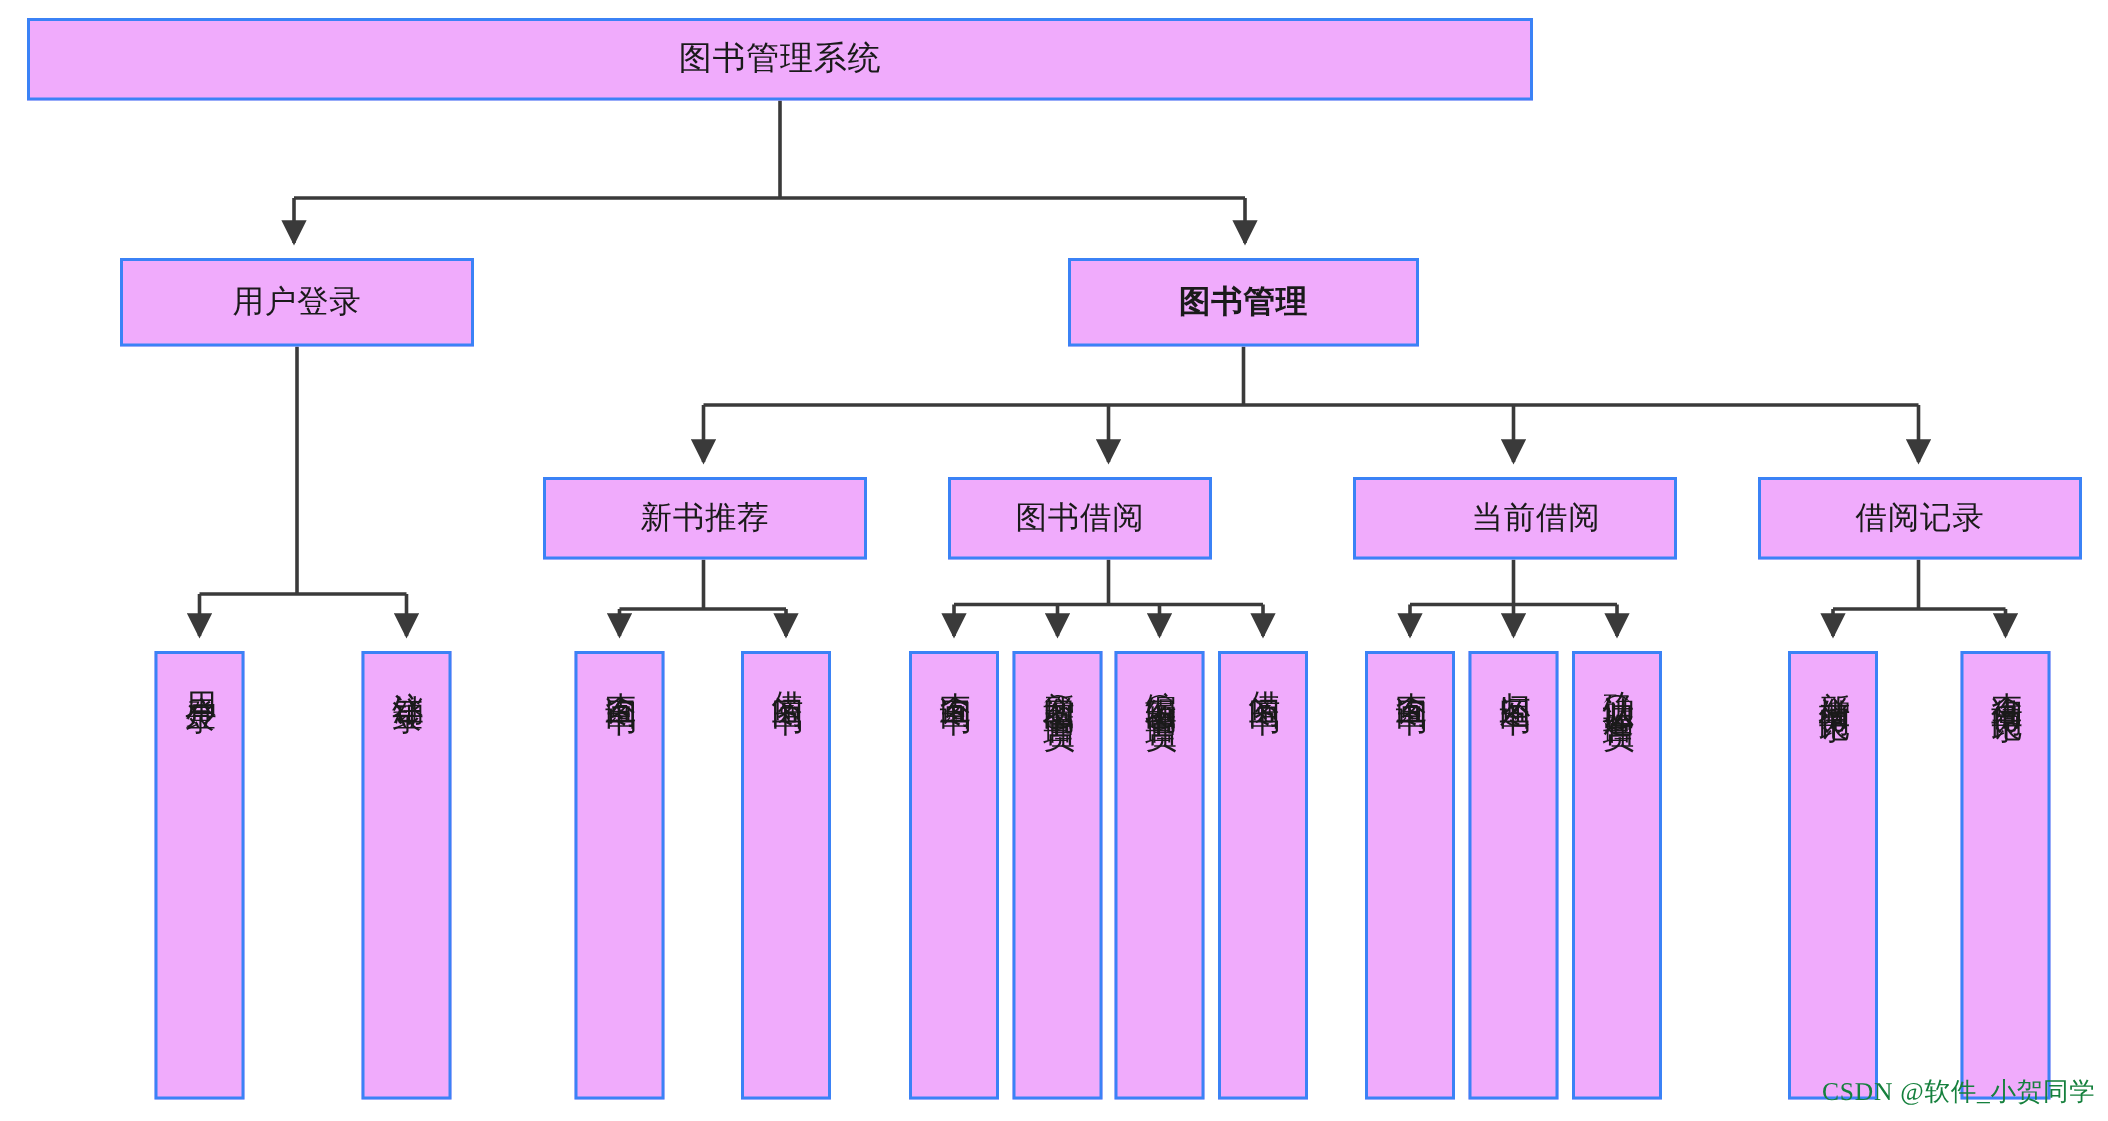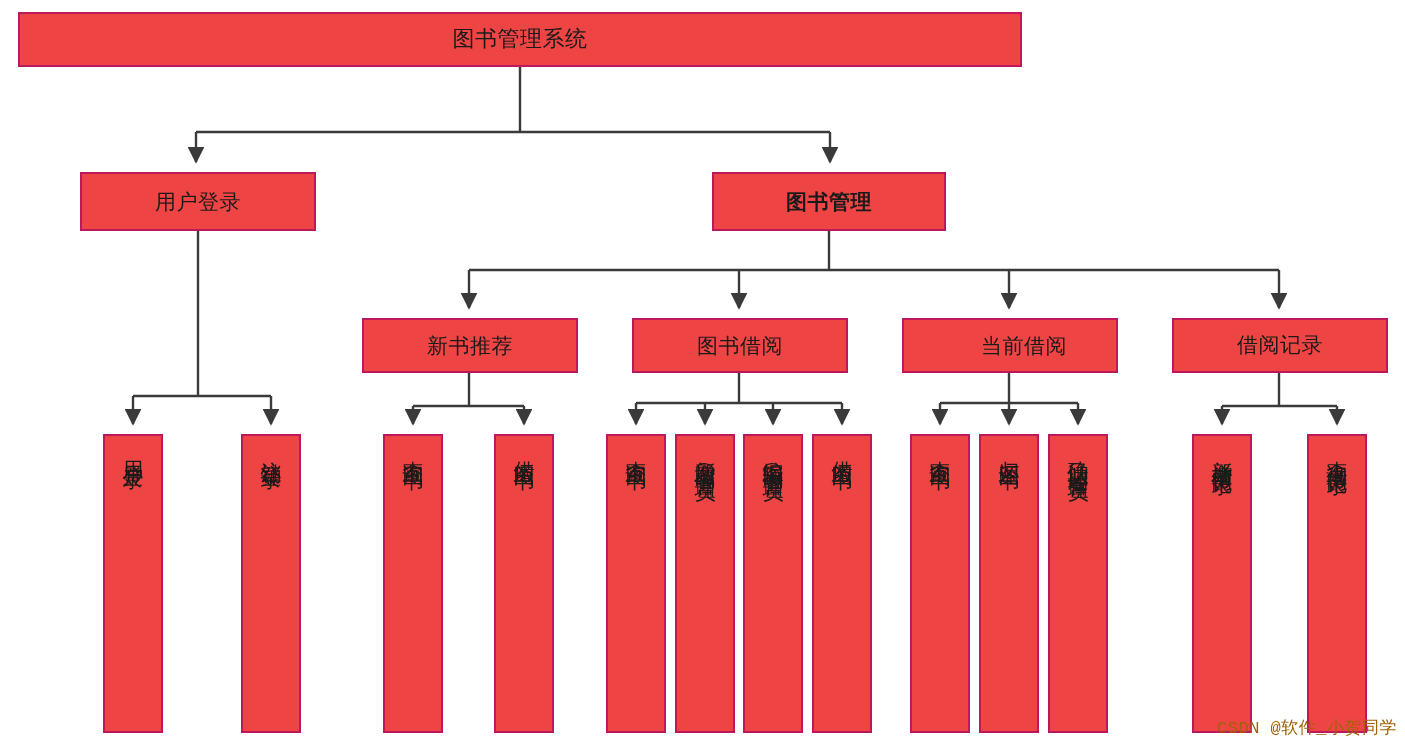--- a/index.html
+++ b/index.html
@@ -22,22 +22,22 @@
     position: absolute;
     left: 0;
     top: 0;
     width: 1405px;
     height: 747px;
     pointer-events: none;
   }
   .node {
     position: absolute;
     box-sizing: border-box;
-    background: #ef4444;
-    border: 2px solid #be185d;
+    background: #f0abfc;
+    border: 2px solid #3b82f6;
     display: flex;
     align-items: center;
     justify-content: center;
     color: #1a1a1a;
   }
   .node-h {
     font-size: 21px;
     line-height: 1.1;
     letter-spacing: 0.5px;
     white-space: nowrap;
@@ -57,24 +57,24 @@
     letter-spacing: 3px;
     line-height: 1.05;
     white-space: nowrap;
     display: block;
   }
   #watermark {
     position: absolute;
     right: 8px;
     bottom: 8px;
     font-size: 17px;
-    color: #a16207;
+    color: #15803d;
     letter-spacing: 0.5px;
     white-space: nowrap;
-    font-family: Liberation Mono, monospace;
+    font-family: Liberation Serif, serif;
   }
 </style>
 </head>
 <body>
 
 <div id="diagram-root">
 
   <svg id="edge-layer" viewBox="0 0 1405 747" width="1405" height="747" xmlns="http://www.w3.org/2000/svg">
     <defs>
       <marker id="arrow" viewBox="0 0 10 10" refX="9" refY="5" markerWidth="7" markerHeight="7" orient="auto-start-reverse">
@@ -135,21 +135,21 @@
   <div class="node node-h" style="left:80px; top:172px; width:236px; height:59px;">
     <span>用户登录</span>
   </div>
   <div class="node node-h" style="left:712px; top:172px; width:234px; height:59px;font-weight:bold;">
     <span>图书管理</span>
   </div>
 
   <div class="node node-h" style="left:362px; top:318px; width:216px; height:55px;text-align:right;">
     <span>新书推荐</span>
   </div>
-  <div class="node node-h" style="left:632px; top:318px; width:216px; height:55px;">
+  <div class="node node-h" style="left:632px; top:318px; width:176px; height:55px;">
     <span>图书借阅</span>
   </div>
   <div class="node node-h" style="left:902px; top:318px; width:216px; height:55px;padding-left:28px;">
     <span>当前借阅</span>
   </div>
   <div class="node node-h" style="left:1172px; top:318px; width:216px; height:55px;font-family:Liberation Serif, serif;">
     <span>借阅记录</span>
   </div>
 
   <div class="node node-leaf" style="left:103px; top:434px; width:60px; height:299px;">

